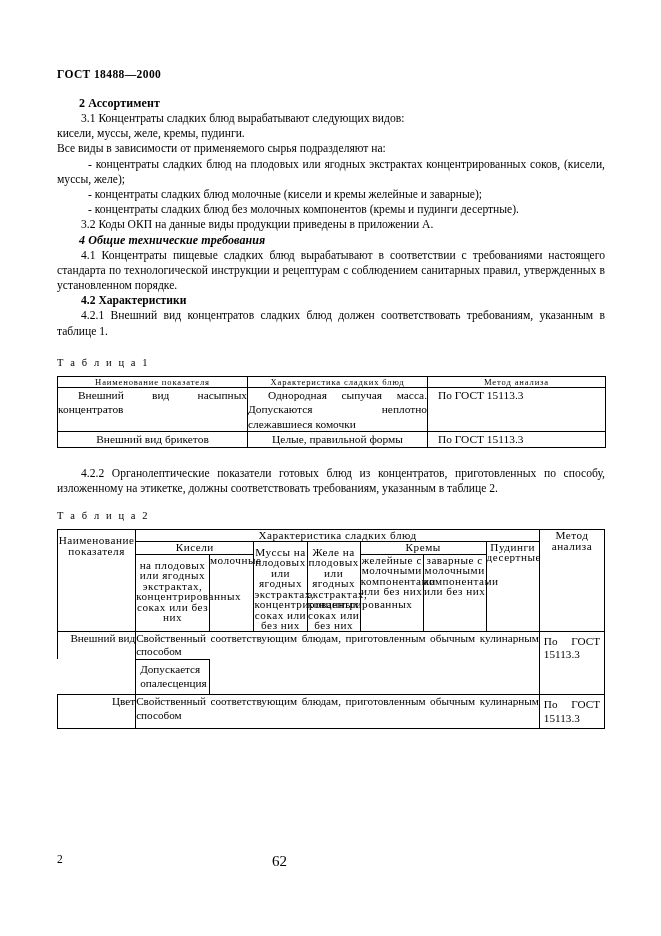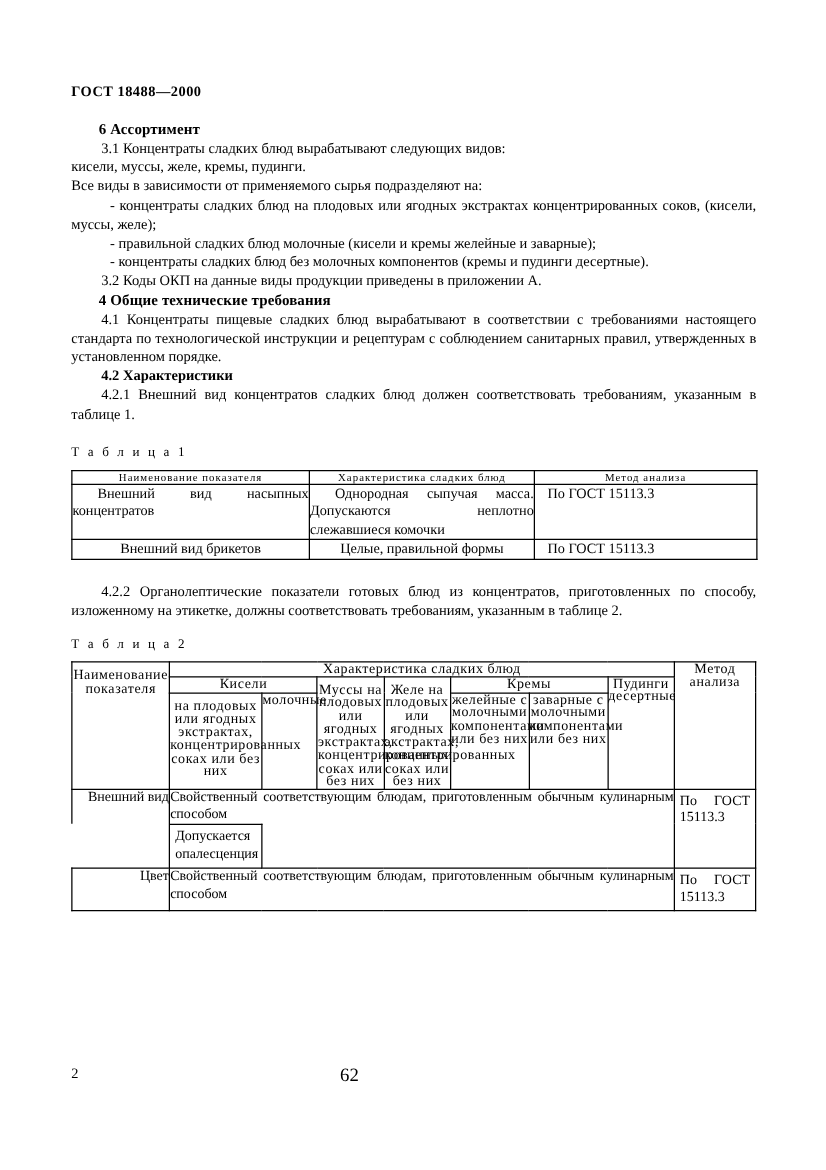--- a/index.html
+++ b/index.html
@@ -37,21 +37,21 @@
   }
   h2.section {
     font-size: 12px;
     font-weight: bold;
     margin: 0;
     padding: 0;
     text-indent: 22px;
     letter-spacing: 0.1px;
   }
   .sec3 { margin-top: 4px; margin-bottom: 12px; }
-  .sec4 { margin-top: 20px; margin-bottom: 13px; }
+  .sec4 { margin-top: 20px; margin-bottom: 13px; font-style: italic; }
   p.body {
     font-size: 11.6px;
     line-height: 15.2px;
     margin: 0;
     padding: 0;
     text-align: justify;
     text-indent: 0;
   }
   p.ind { text-indent: 24px; }
   p.dash { text-indent: 31px; }
@@ -155,27 +155,27 @@
 </style>
 </head>
 <body>
 
 <div class="page">
 
   <div class="gost-header">ГОСТ 18488—2000</div>
 
   <div class="content">
 
-    <h2 class="section sec3">6  Ассортимент</h2>
+    <h2 class="section sec3">2  Ассортимент</h2>
 
     <p class="body ind">3.1  Концентраты сладких блюд вырабатывают следующих видов:</p>
     <p class="body">кисели, муссы, желе, кремы, пудинги.</p>
     <p class="body">Все виды в зависимости от применяемого сырья подразделяют на:</p>
     <p class="body dash">- концентраты сладких блюд на плодовых или ягодных экстрактах концентрированных соков, (кисели, муссы, желе);</p>
-    <p class="body dash">- правильной сладких блюд молочные (кисели и кремы желейные и заварные);</p>
+    <p class="body dash">- концентраты сладких блюд молочные (кисели и кремы желейные и заварные);</p>
     <p class="body dash">- концентраты сладких блюд без молочных компонентов (кремы и пудинги десертные).</p>
     <p class="body ind">3.2  Коды ОКП на данные виды продукции приведены в приложении А.</p>
 
     <h2 class="section sec4">4  Общие технические требования</h2>
 
     <p class="body ind">4.1  Концентраты пищевые сладких блюд вырабатывают в соответствии с требованиями настоящего стандарта по технологической инструкции и рецептурам с соблюдением санитарных правил, утвержденных в установленном порядке.</p>
     <p class="sub-head">4.2 Характеристики</p>
     <p class="body ind">4.2.1  Внешний вид концентратов сладких блюд должен соответствовать требованиям, указанным в таблице 1.</p>
 
     <div class="spacer18"></div>

